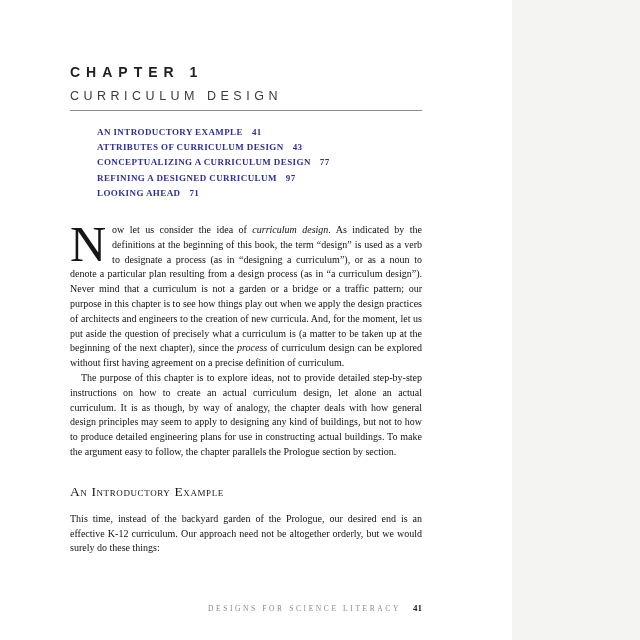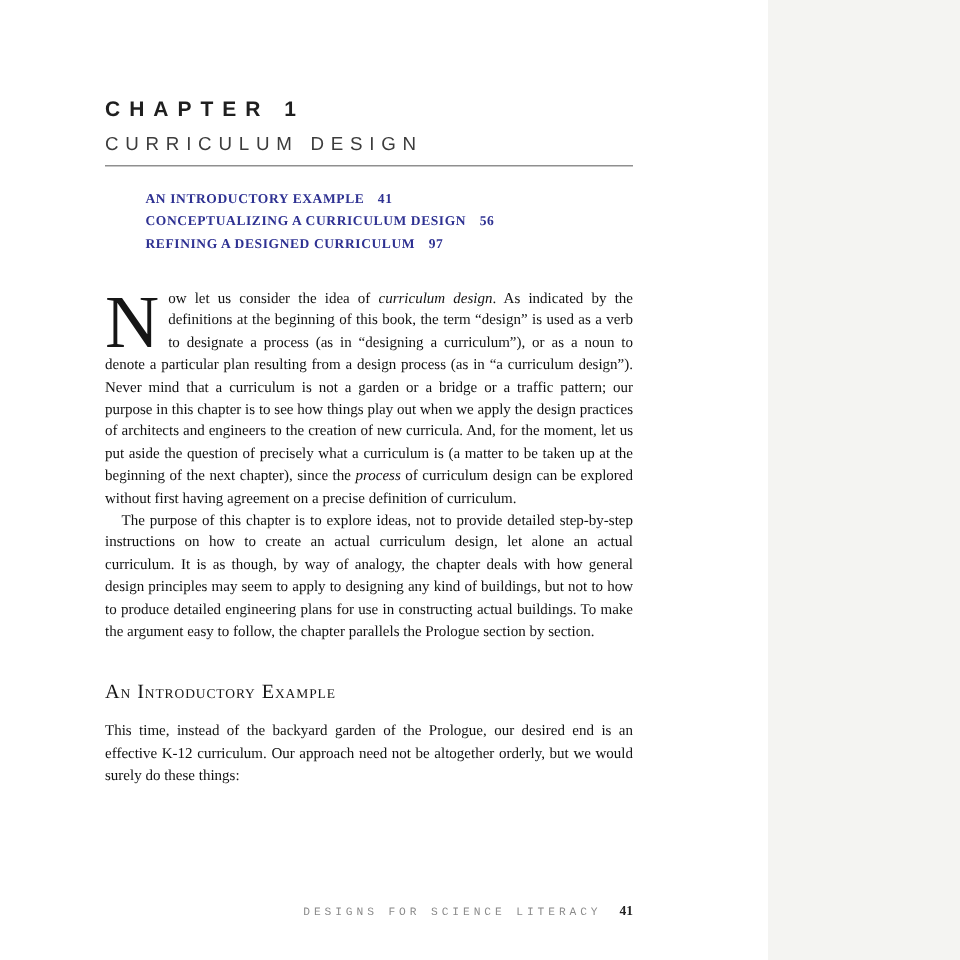--- a/index.html
+++ b/index.html
@@ -96,21 +96,21 @@
   }
   .footer{
     position:absolute;
     left:70px;
     top:597px;
     width:352px;
     text-align:right;
     white-space:nowrap;
   }
   .book-title{
-    font-family:Liberation Mono, monospace;
+    font-family:Liberation Serif, serif;
     font-size:7.5px;
     letter-spacing:2.6px;
     color:#8a8a8a;
     text-align:right;
   }
   .page-number{
     font-family:"Liberation Serif", serif;
     font-size:9px;
     font-weight:bold;
     color:#222222;
@@ -125,24 +125,30 @@
 
     <h1 class="chapter-label">CHAPTER 1</h1>
     <h2 class="chapter-title">CURRICULUM DESIGN</h2>
     <div class="rule"></div>
 
     <nav class="toc">
       <div class="toc-item">
         <span class="toc-label">AN INTRODUCTORY EXAMPLE</span><span class="toc-page">41</span>
       </div>
       <div class="toc-item">
-        <span class="toc-label">CONCEPTUALIZING A CURRICULUM DESIGN</span><span class="toc-page">56</span>
+        <span class="toc-label">ATTRIBUTES OF CURRICULUM DESIGN</span><span class="toc-page">43</span>
+      </div>
+      <div class="toc-item">
+        <span class="toc-label">CONCEPTUALIZING A CURRICULUM DESIGN</span><span class="toc-page">77</span>
       </div>
       <div class="toc-item">
         <span class="toc-label">REFINING A DESIGNED CURRICULUM</span><span class="toc-page">97</span>
+      </div>
+      <div class="toc-item">
+        <span class="toc-label">LOOKING AHEAD</span><span class="toc-page">71</span>
       </div>
     </nav>
 
     <p class="para first"><span class="dropcap">N</span><span><span>ow let us consider the idea of </span><span class="it">curriculum design</span><span>. As indicated by the definitions at the beginning of this book, the term “design” is used as a verb to designate a process (as in “designing a curriculum”), or as a noun to denote a particular plan resulting from a design process (as in “a curriculum design”). Never mind that a curriculum is not a garden or a bridge or a traffic pattern; our purpose in this chapter is to see how things play out when we apply the design practices of architects and engineers to the creation of new curricula. And, for the moment, let us put aside the question of precisely what a curriculum is (a matter to be taken up at the beginning of the next chapter), since the </span><span class="it">process</span><span> of curriculum design can be explored without first having agreement on a precise definition of curriculum.</span></span></p>
 
     <p class="para indent">The purpose of this chapter is to explore ideas, not to provide detailed step-by-step instructions on how to create an actual curriculum design, let alone an actual curriculum. It is as though, by way of analogy, the chapter deals with how general design principles may seem to apply to designing any kind of buildings, but not to how to produce detailed engineering plans for use in constructing actual buildings. To make the argument easy to follow, the chapter parallels the Prologue section by section.</p>
 
     <h3 class="section-heading">An Introductory Example</h3>
 
     <p class="para">This time, instead of the backyard garden of the Prologue, our desired end is an effective K-12 curriculum. Our approach need not be altogether orderly, but we would surely do these things:</p>

